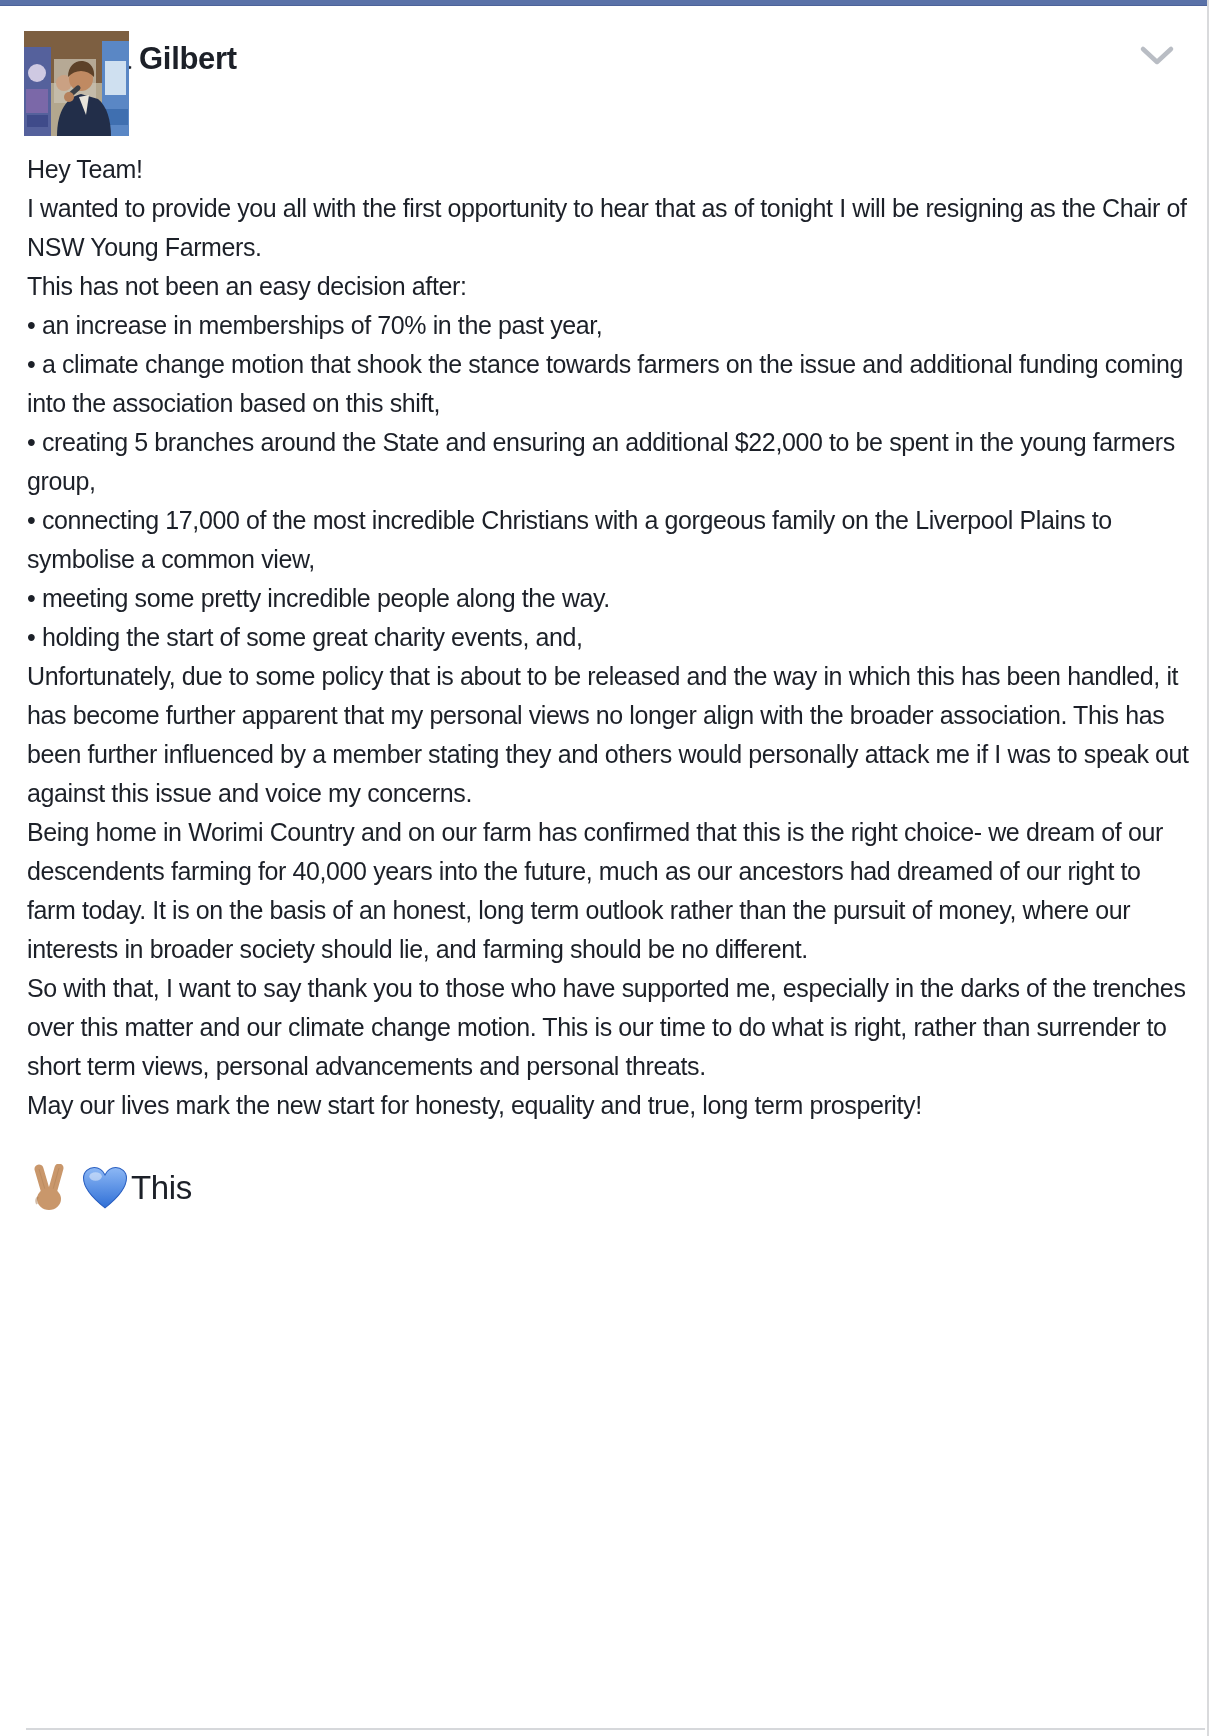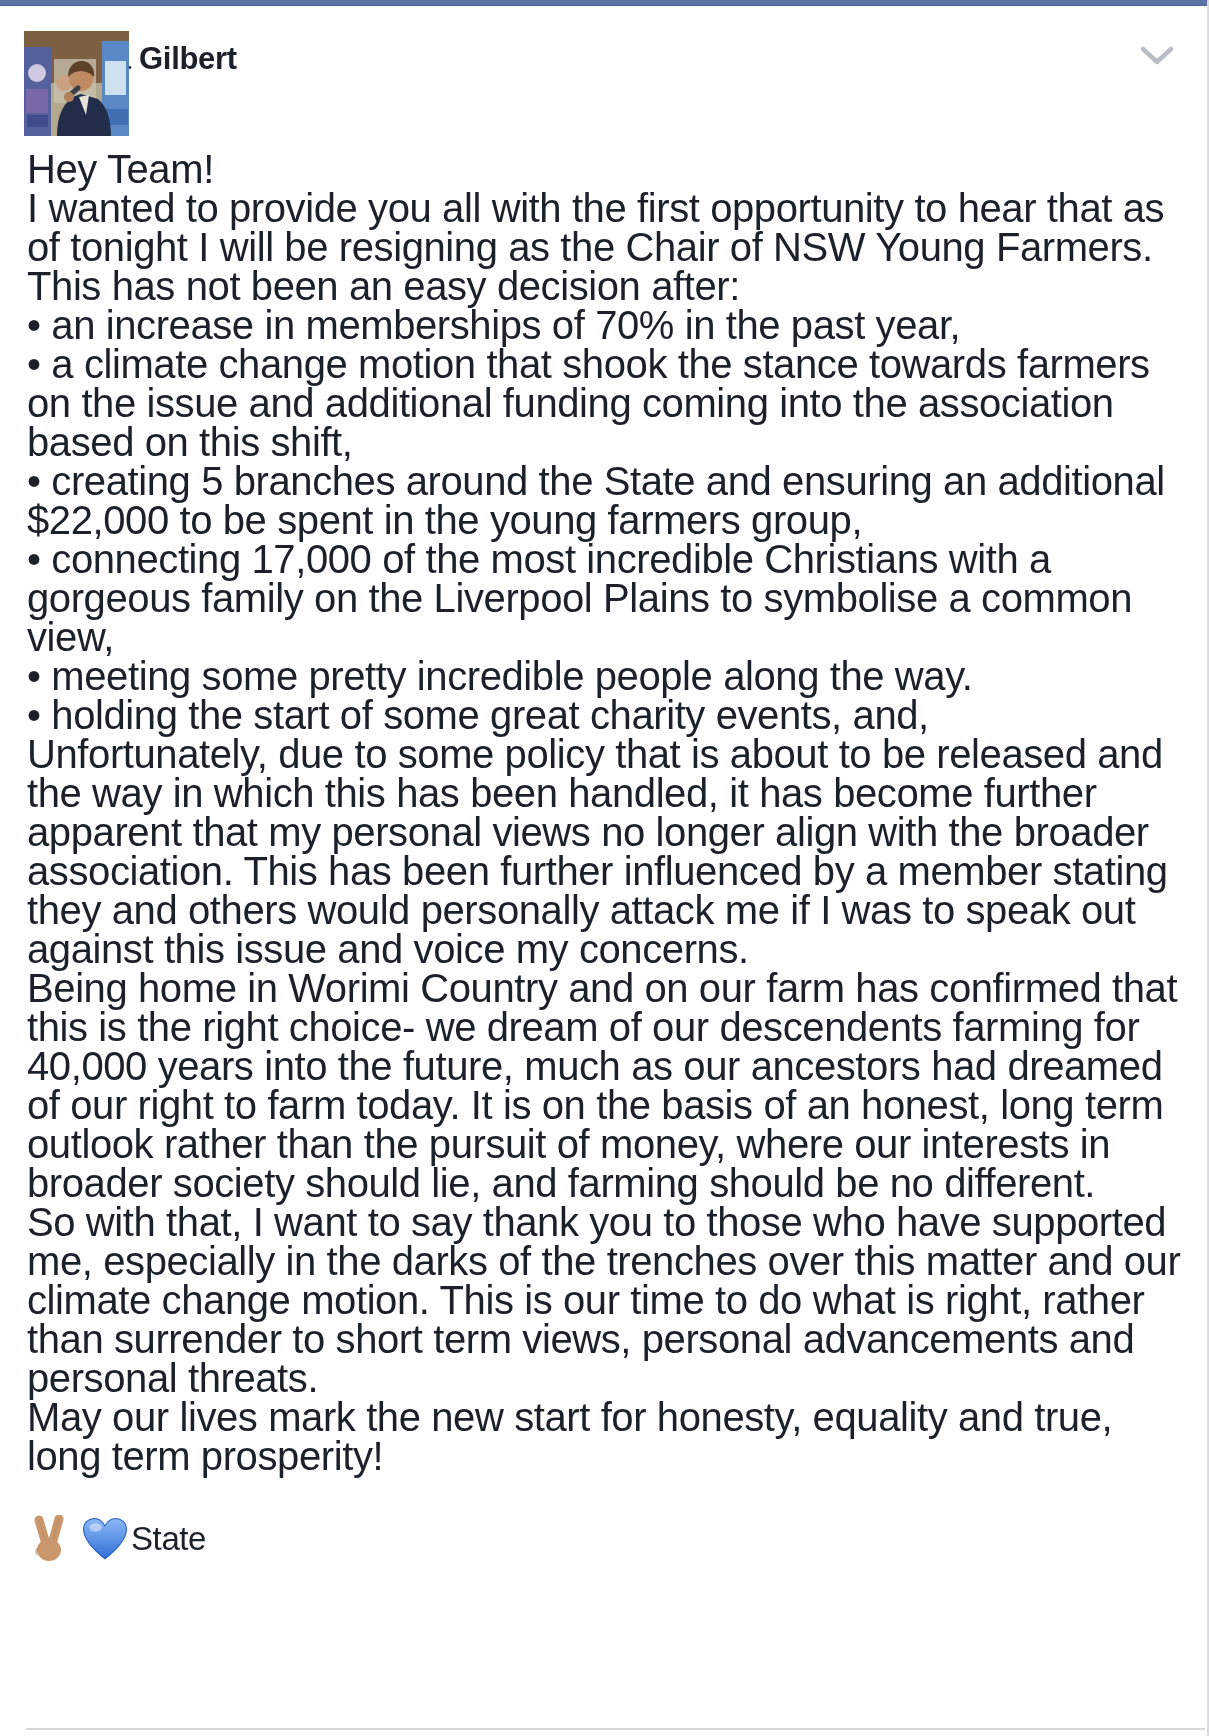--- a/index.html
+++ b/index.html
@@ -58,21 +58,21 @@
     position: absolute;
     right: 32px;
     top: 38px;
     width: 36px;
     height: 24px;
     cursor: pointer;
   }
   .post-body {
     margin-top: 14px;
     padding: 0 14px 0 27px;
-    font-size: 40px;
+    font-size: 25px;
     line-height: 39px;
     letter-spacing: -0.4px;
     color: #1c2028;
   }
   .post-body .block + .block { }
   .signature {
     display: flex;
     align-items: center;
     margin-top: 39px;
     padding: 0 27px;
@@ -179,18 +179,18 @@
         <defs>
           <linearGradient id="heartGrad" x1="0" y1="0" x2="0" y2="1">
             <stop offset="0" stop-color="#8db8f5"></stop>
             <stop offset="1" stop-color="#2f6fd6"></stop>
           </linearGradient>
         </defs>
         <path d="M22 40 C8 29 1.5 20 1.5 11.5 C1.5 5.5 6.5 1.5 11.8 1.5 C16.3 1.5 20 4.5 22 8.5 C24 4.5 27.7 1.5 32.2 1.5 C37.5 1.5 42.5 5.5 42.5 11.5 C42.5 20 36 29 22 40 Z" fill="url(#heartGrad)" stroke="#2a5fc0" stroke-width="1"></path>
         <ellipse cx="13" cy="10" rx="6" ry="4" fill="#ffffff" opacity="0.45"></ellipse>
       </svg>
     </span>
-    <span>State</span>
+    <span>This</span>
   </div>
 
   <div class="bottom-divider"></div>
 
 </div>
 
 </body></html>

